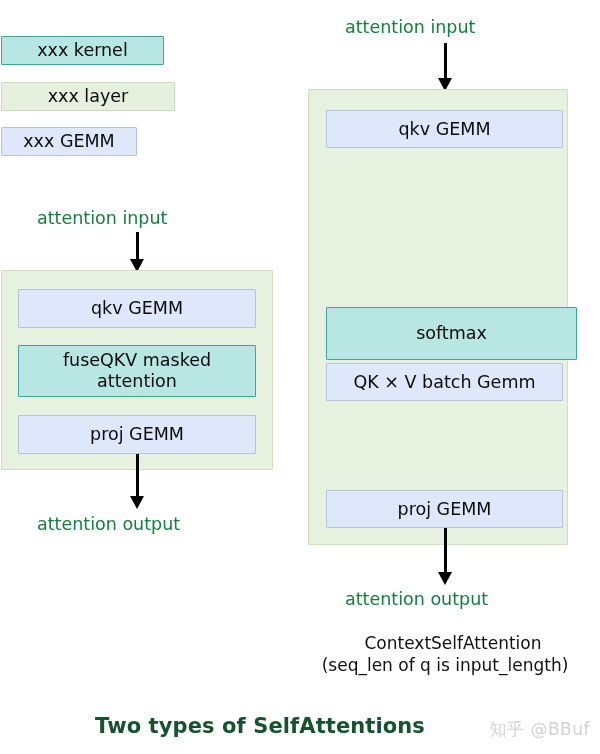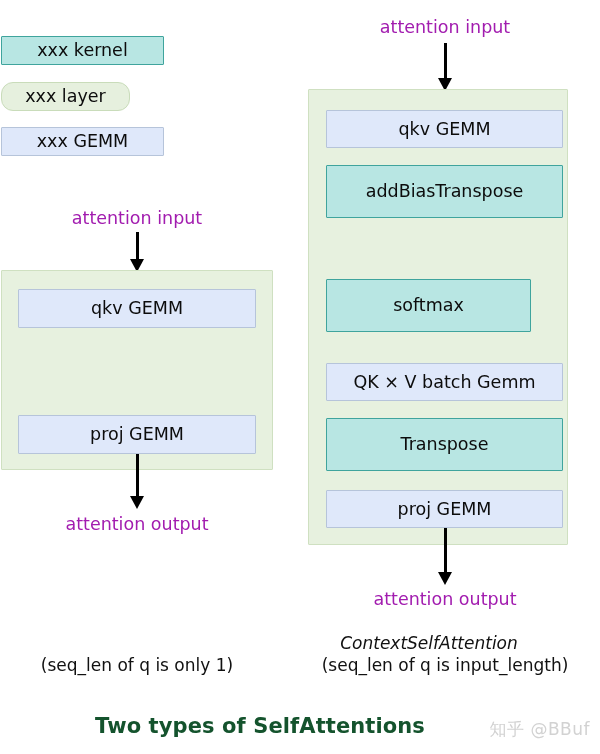--- a/index.html
+++ b/index.html
@@ -54,22 +54,22 @@
     background: #e7f1df;
     border: 1px solid #cfe0c1;
     border-radius: 1px;
   }
 
   
   .label {
     position: absolute;
     box-sizing: border-box;
     font-size: 17.5px;
-    color: #a21caf;
-    text-align: center;
+    color: #15803d;
+    text-align: left;
     line-height: 1.22;
     white-space: pre;
   }
   .caption {
     position: absolute;
     box-sizing: border-box;
     font-size: 17px;
     color: #111111;
     text-align: center;
     line-height: 1.28;
@@ -121,41 +121,45 @@
 </style>
 </head>
 <body>
 
 <div id="page">
 
   <div class="node kernel" style="left:1px; top:36px; width:163px; height:29px;">
     <span>xxx kernel</span>
   </div>
 
-  <div class="node layerbox" style="left:1px; top:82px; width:129px; height:29px;border-radius:12px;">
+  <div class="node layerbox" style="left:1px; top:82px; width:174px; height:29px;">
     <span>xxx layer</span>
   </div>
 
-  <div class="node gemm" style="left:1px; top:127px; width:163px; height:29px;">
+  <div class="node gemm" style="left:1px; top:127px; width:136px; height:29px;">
     <span>xxx GEMM</span>
   </div>
 
   <div class="label" style="left:37px; top:208px; width:200px;">attention input</div>
 
   <div class="arrow" style="left:129px; top:232px; width:16px; height:40px;">
     <div class="shaft" style="height:28px;"></div>
     <div class="head"></div>
   </div>
 
   <div class="group" style="left:1px; top:270px; width:272px; height:200px;"></div>
 
   <div class="node gemm" style="left:18px; top:289px; width:238px; height:39px;">
     <span>qkv GEMM</span>
   </div>
 
+  <div class="node kernel" style="left:18px; top:345px; width:238px; height:52px;">
+    <span style="white-space:pre-line;">fuseQKV masked
+attention</span>
+  </div>
 
   <div class="node gemm" style="left:18px; top:415px; width:238px; height:39px;">
     <span>proj GEMM</span>
   </div>
 
   <div class="arrow" style="left:129px; top:454px; width:16px; height:55px;">
     <div class="shaft" style="height:43px;"></div>
     <div class="head"></div>
   </div>
 
@@ -167,50 +171,43 @@
     <div class="shaft" style="height:36px;"></div>
     <div class="head"></div>
   </div>
 
   <div class="group" style="left:308px; top:89px; width:260px; height:456px;"></div>
 
   <div class="node gemm" style="left:326px; top:110px; width:237px; height:38px;">
     <span>qkv GEMM</span>
   </div>
 
-  <div class="node kernel" style="left:326px; top:165px; width:237px; height:53px;">
-    <span>addBiasTranspose</span>
-  </div>
-
-
-  <div class="node kernel" style="left:326px; top:279px; width:205px; height:53px;">
+
+
+  <div class="node kernel" style="left:326px; top:307px; width:251px; height:53px;">
     <span>softmax</span>
   </div>
 
   <div class="node gemm" style="left:326px; top:363px; width:237px; height:38px;">
     <span>QK × V batch Gemm</span>
   </div>
 
-  <div class="node kernel" style="left:326px; top:418px; width:237px; height:53px;">
-    <span>Transpose</span>
-  </div>
 
   <div class="node gemm" style="left:326px; top:490px; width:237px; height:38px;">
     <span>proj GEMM</span>
   </div>
 
   <div class="arrow" style="left:437px; top:528px; width:16px; height:57px;">
     <div class="shaft" style="height:45px;"></div>
     <div class="head"></div>
   </div>
 
   <div class="label" style="left:345px; top:589px; width:200px;">attention output</div>
 
-  <div class="caption" style="left:17px; top:655px; width:240px;">(seq_len of q is only 1)</div>
-
-  <div class="caption" style="left:306px; top:633px; width:246px;font-style:italic;">ContextSelfAttention</div>
+
+  <div class="caption" style="left:330px; top:633px; width:246px;">ContextSelfAttention</div>
   <div class="caption" style="left:302px; top:655px; width:286px;">(seq_len of q is input_length)</div>
 
   <div class="title" style="left:60px; top:714px; width:400px;">Two types of SelfAttentions</div>
 
   <div class="watermark" style="left:400px; top:718px; width:190px;">知乎 @BBuf</div>
 
 </div>
 
 </body></html>

